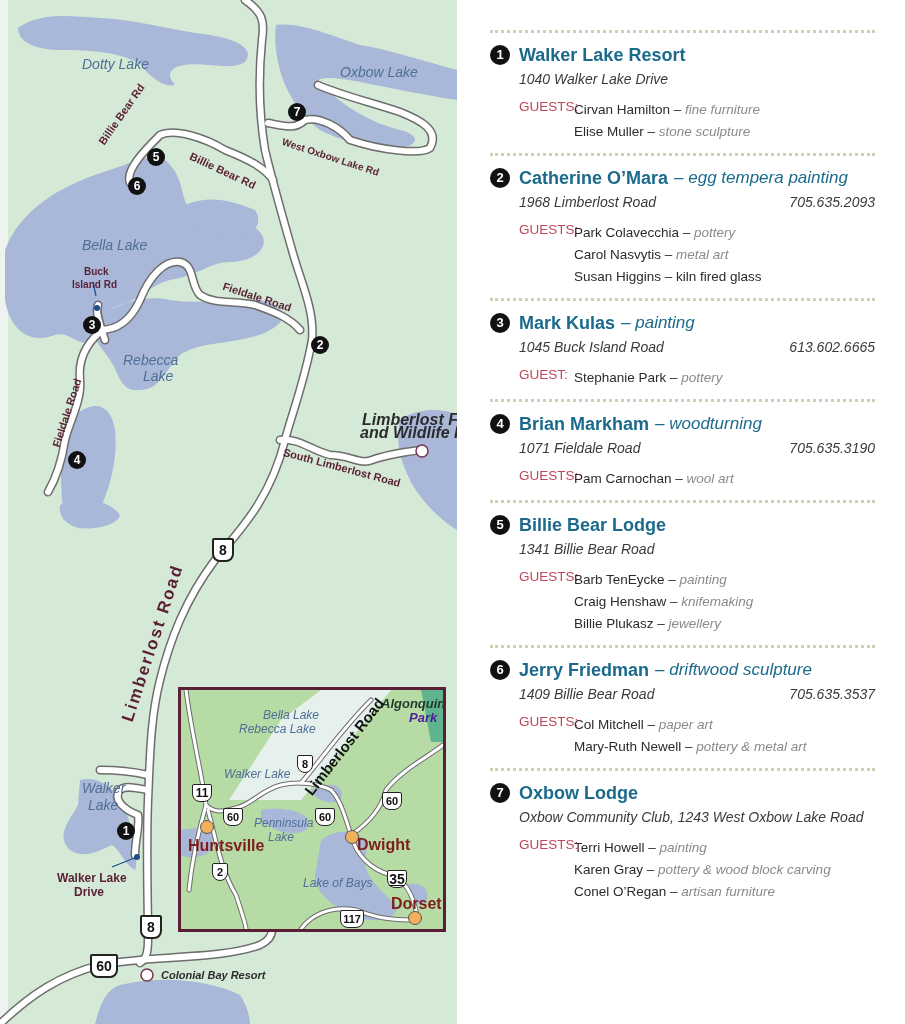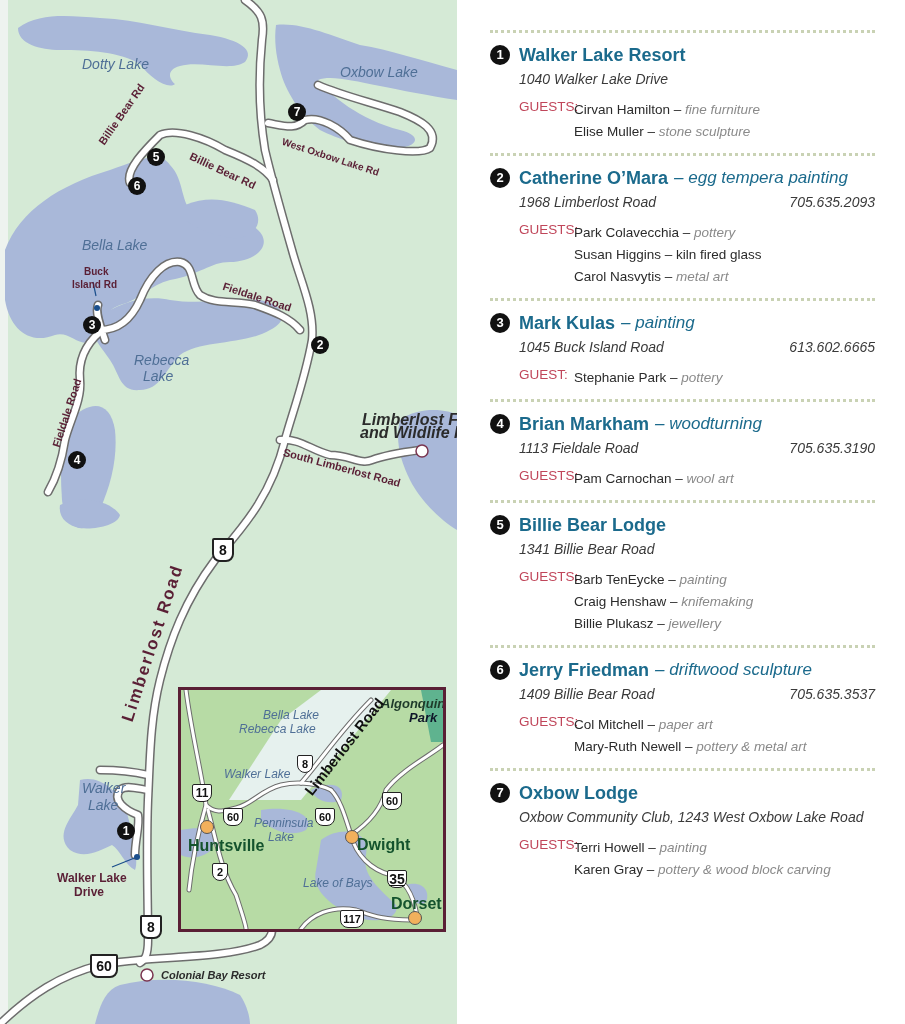--- a/index.html
+++ b/index.html
@@ -8,21 +8,21 @@
   .map-edge { position:absolute; left:0; top:0; width:8px; height:1024px; background:#eef3ef; }
   .map svg { position:absolute; left:0; top:0; }
   .lbl { position:absolute; white-space:nowrap; font-family:"Liberation Sans", sans-serif; }
   .lake-lbl { color:#4f6f96; font-style:italic; font-size:14px; }
   .road-lbl { color:#5a1f35; font-weight:bold; font-size:11px; }
   .poi-lbl { color:#2b2b2b; font-style:italic; font-weight:bold; font-size:16px; line-height:12px; }
   .marker { position:absolute; width:18px; height:18px; border-radius:50%; background:#111; color:#fff; font-weight:bold; font-size:12px; line-height:18px; text-align:center; font-family:"Liberation Sans", sans-serif; }
   .shield { position:absolute; background:#fff; border:2px solid #222; color:#111; font-weight:bold; font-size:14px; text-align:center; font-family:"Liberation Sans", sans-serif; border-radius:2px 2px 8px 8px; }
   .inset { position:absolute; left:178px; top:687px; width:268px; height:245px; border:3px solid #5a1f35; background:#b7dba5; overflow:hidden; box-sizing:border-box; }
   .inset svg { position:absolute; left:0; top:0; }
-  .town-lbl { color:#14532d; font-weight:bold; font-size:16px; }
+  .town-lbl { color:#7f1d1d; font-weight:bold; font-size:16px; }
   .town-dot { position:absolute; width:12px; height:12px; border-radius:50%; background:#f2b05c; border:1.5px solid #555; }
 
   .panel { position:absolute; left:490px; top:30px; width:385px; }
   .sep { height:0; border-top:3px dotted #c9d2b4; margin:0 0 0 0; }
   .entry { padding:10px 0 10px 0; }
   .entry-head { display:flex; align-items:center; height:24px; }
   .num { width:20px; height:20px; border-radius:50%; background:#111; color:#fff; font-weight:bold; font-size:13px; line-height:20px; text-align:center; margin-right:9px; flex:none; }
   .name { color:#1b6a8c; font-weight:bold; font-size:18px; }
   .craft { color:#1b6a8c; font-style:italic; font-size:17px; margin-left:6px; }
   .addr-row { display:flex; justify-content:space-between; margin-left:29px; margin-top:4px; font-style:italic; color:#3a3a3a; font-size:14px; height:20px; }
@@ -89,21 +89,21 @@
     <line x1="137" y1="857" x2="112" y2="867" stroke="#1b4f8c" stroke-width="1.2"></line>
     <circle cx="137" cy="857" r="3" fill="#1b4f8c"></circle>
 
     <circle cx="422" cy="451" r="6" fill="#fff" stroke="#7a3550" stroke-width="1.5"></circle>
     <circle cx="147" cy="975" r="6" fill="#fff" stroke="#7a3550" stroke-width="1.5"></circle>
   </svg>
 
   <span class="lbl lake-lbl" style="left:82px;top:20px;margin-top:36px;">Dotty Lake</span>
   <span class="lbl lake-lbl" style="left:340px;top:64px;">Oxbow Lake</span>
   <span class="lbl lake-lbl" style="left:82px;top:237px;">Bella Lake</span>
-  <span class="lbl lake-lbl" style="left:134px;top:352px;">Rebecca</span>
+  <span class="lbl lake-lbl" style="left:123px;top:352px;">Rebecca</span>
   <span class="lbl lake-lbl" style="left:143px;top:368px;">Lake</span>
   <span class="lbl lake-lbl" style="left:82px;top:780px;">Walker</span>
   <span class="lbl lake-lbl" style="left:88px;top:797px;">Lake</span>
 
   <span class="lbl road-lbl" style="left:96px;top:140px;transform:rotate(-55deg);transform-origin:left top;">Billie Bear Rd</span>
   <span class="lbl road-lbl" style="left:193px;top:150px;transform:rotate(25deg);transform-origin:left top;">Billie Bear Rd</span>
   <span class="lbl road-lbl" style="left:284px;top:136px;font-size:10px;transform:rotate(18deg);transform-origin:left top;">West Oxbow Lake Rd</span>
   <span class="lbl road-lbl" style="left:84px;top:266px;font-size:10px;">Buck</span>
   <span class="lbl road-lbl" style="left:72px;top:279px;font-size:10px;">Island Rd</span>
   <span class="lbl road-lbl" style="left:225px;top:280px;transform:rotate(18deg);transform-origin:left top;">Fieldale Road</span>
@@ -161,21 +161,21 @@
         </g>
       </g>
     </svg>
     <span class="lbl lake-lbl" style="left:82px;top:18px;font-size:12px;">Bella Lake</span>
     <span class="lbl lake-lbl" style="left:58px;top:32px;font-size:12px;">Rebecca Lake</span>
     <span class="lbl lake-lbl" style="left:43px;top:77px;font-size:12px;">Walker Lake</span>
     <span class="lbl lake-lbl" style="left:73px;top:126px;font-size:12px;">Penninsula</span>
     <span class="lbl lake-lbl" style="left:87px;top:140px;font-size:12px;">Lake</span>
     <span class="lbl lake-lbl" style="left:122px;top:186px;font-size:12px;">Lake of Bays</span>
     <span class="lbl" style="left:200px;top:6px;font-size:13px;font-weight:bold;font-style:italic;color:#1e3b2a;">Algonquin</span>
-    <span class="lbl" style="left:228px;top:20px;font-size:13px;font-weight:bold;font-style:italic;color:#0f172a;">Park</span>
+    <span class="lbl" style="left:228px;top:20px;font-size:13px;font-weight:bold;font-style:italic;color:#4c1d95;">Park</span>
     <span class="lbl" style="left:120px;top:98px;font-size:15px;font-weight:bold;color:#111;transform:rotate(-52deg);transform-origin:left top;">Limberlost Road</span>
     <div class="town-dot" style="left:19px;top:130px;"></div>
     <div class="town-dot" style="left:164px;top:140px;"></div>
     <div class="town-dot" style="left:227px;top:221px;"></div>
     <span class="lbl town-lbl" style="left:7px;top:147px;">Huntsville</span>
     <span class="lbl town-lbl" style="left:176px;top:146px;">Dwight</span>
     <span class="lbl town-lbl" style="left:210px;top:205px;">Dorset</span>
     <div class="shield" style="left:116px;top:65px;width:14px;height:16px;line-height:16px;font-size:11px;border-width:1.5px;">8</div>
     <div class="shield" style="left:11px;top:94px;width:18px;height:16px;line-height:16px;font-size:12px;border-width:1.5px;">11</div>
     <div class="shield" style="left:42px;top:118px;width:18px;height:16px;line-height:16px;font-size:11px;border-width:1.5px;">60</div>
@@ -215,22 +215,22 @@
       <span class="craft">– egg tempera painting</span>
     </div>
     <div class="addr-row">
       <span>1968 Limberlost Road</span>
       <span>705.635.2093</span>
     </div>
     <div class="guests">
       <span class="guests-label">GUESTS:</span>
       <div class="guest-list">
         <span class="guest"><span>Park Colavecchia – </span><span class="guest-craft">pottery</span></span>
+        <span class="guest"><span>Carol Nasvytis – </span><span class="guest-craft">metal art</span></span>
         <span class="guest"><span>Susan Higgins – kiln fired glass</span><span class="guest-craft"></span></span>
-        <span class="guest"><span>Carol Nasvytis – </span><span class="guest-craft">metal art</span></span>
       </div>
     </div>
   </div>
   <div class="sep"></div>
 
   <div class="entry">
     <div class="entry-head">
       <span class="num">3</span>
       <span class="name">Mark Kulas</span>
       <span class="craft">– painting</span>
@@ -248,21 +248,21 @@
   </div>
   <div class="sep"></div>
 
   <div class="entry">
     <div class="entry-head">
       <span class="num">4</span>
       <span class="name">Brian Markham</span>
       <span class="craft">– woodturning</span>
     </div>
     <div class="addr-row">
-      <span>1113 Fieldale Road</span>
+      <span>1071 Fieldale Road</span>
       <span>705.635.3190</span>
     </div>
     <div class="guests">
       <span class="guests-label">GUESTS:</span>
       <div class="guest-list">
         <span class="guest"><span>Pam Carnochan – </span><span class="guest-craft">wool art</span></span>
       </div>
     </div>
   </div>
   <div class="sep"></div>
@@ -312,16 +312,17 @@
       <span class="name">Oxbow Lodge</span>
     </div>
     <div class="addr-row">
       <span>Oxbow Community Club, 1243 West Oxbow Lake Road</span>
     </div>
     <div class="guests">
       <span class="guests-label">GUESTS:</span>
       <div class="guest-list">
         <span class="guest"><span>Terri Howell – </span><span class="guest-craft">painting</span></span>
         <span class="guest"><span>Karen Gray – </span><span class="guest-craft">pottery  &amp; wood block carving</span></span>
+        <span class="guest"><span>Conel O’Regan – </span><span class="guest-craft">artisan furniture</span></span>
       </div>
     </div>
   </div>
 </div>
 
 </body></html>

